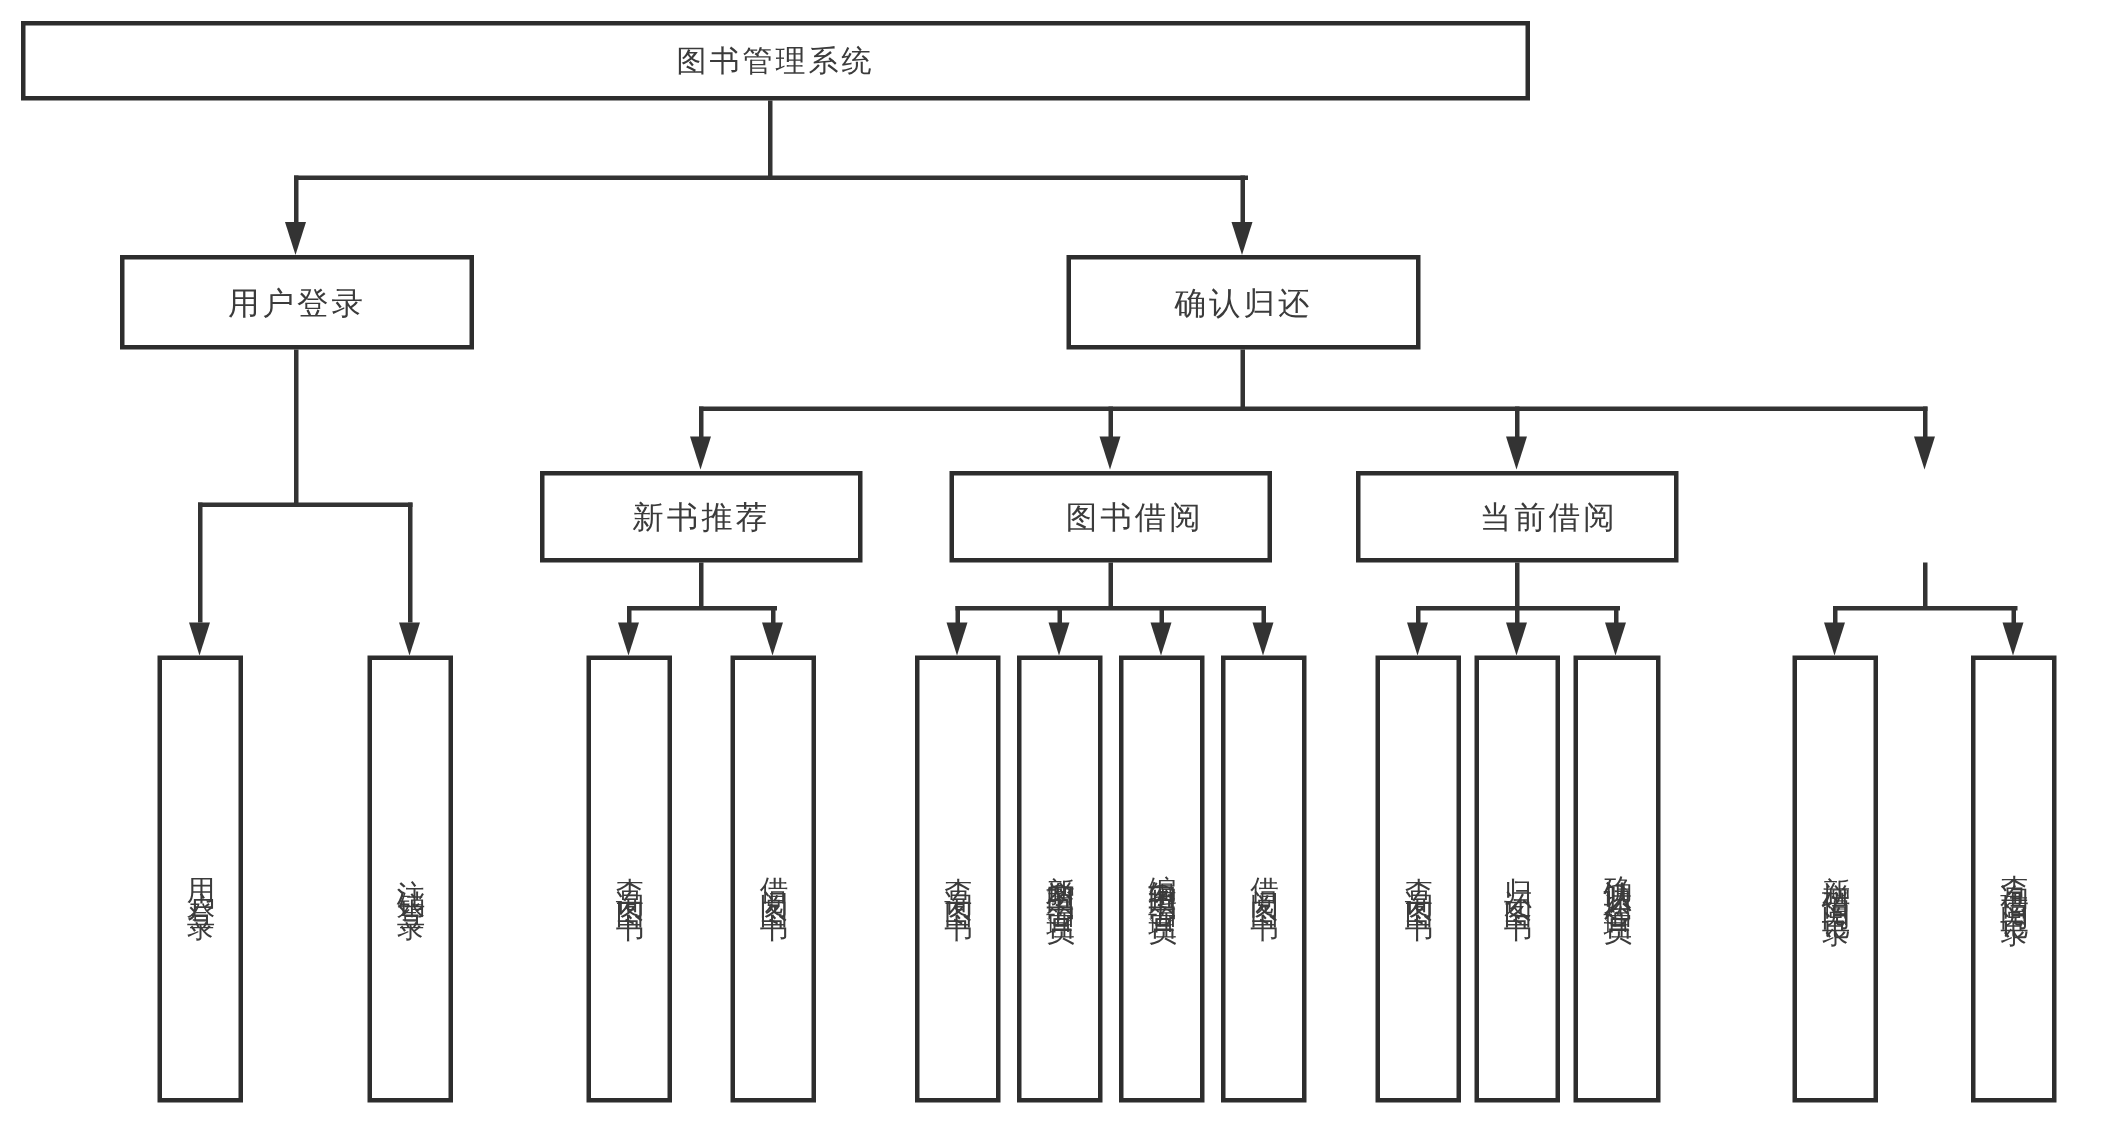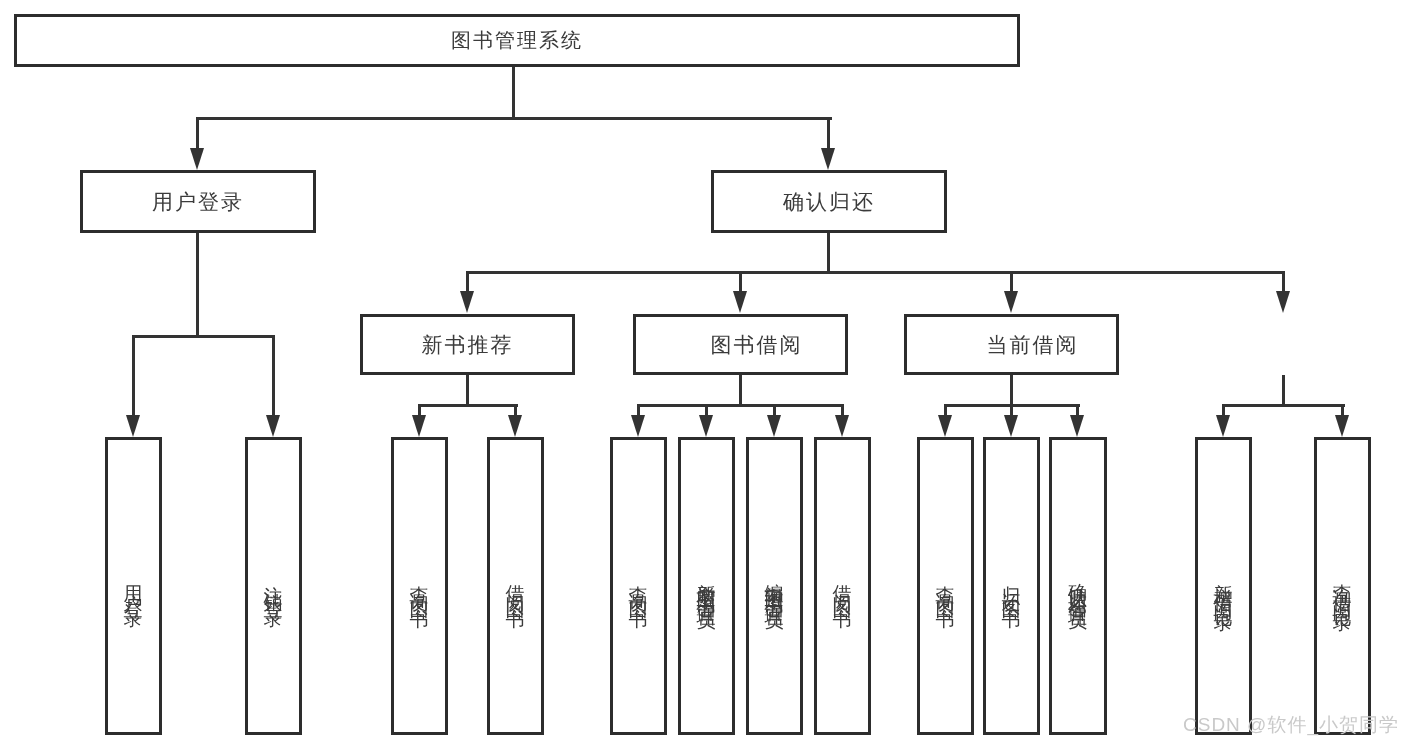--- a/index.html
+++ b/index.html
@@ -131,15 +131,14 @@
   <div class="vbox" style="left:746px;top:437px;width:57px;height:298px;letter-spacing:4px;">编辑图书（管理员）</div>
   <div class="vbox" style="left:814px;top:437px;width:57px;height:298px;">借阅图书</div>
 
   <div class="vbox" style="left:917px;top:437px;width:57px;height:298px;">查询图书</div>
   <div class="vbox" style="left:983px;top:437px;width:57px;height:298px;">归还图书</div>
   <div class="vbox" style="left:1049px;top:437px;width:58px;height:298px;letter-spacing:4px;">确认归还（管理员）</div>
 
   <div class="vbox" style="left:1195px;top:437px;width:57px;height:298px;letter-spacing:6px;">新增借阅记录</div>
   <div class="vbox" style="left:1314px;top:437px;width:57px;height:298px;letter-spacing:6px;">查询借阅记录</div>
 
-  <div class="watermark">CSDN @软件_小贺同学</div>
 
 </div>
 
 </body></html>

